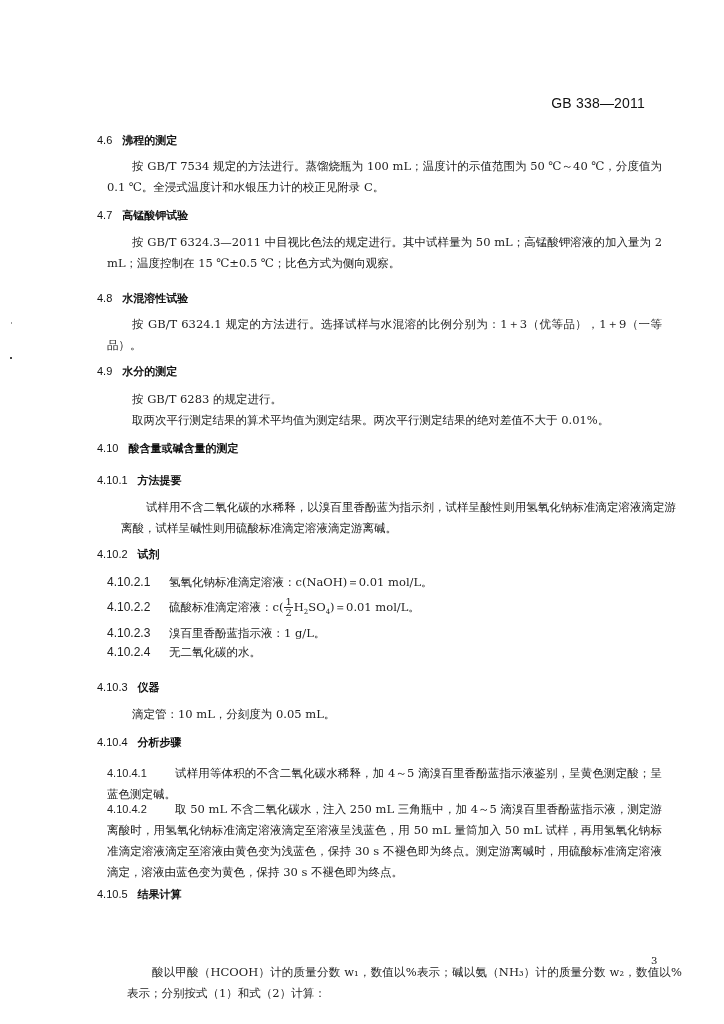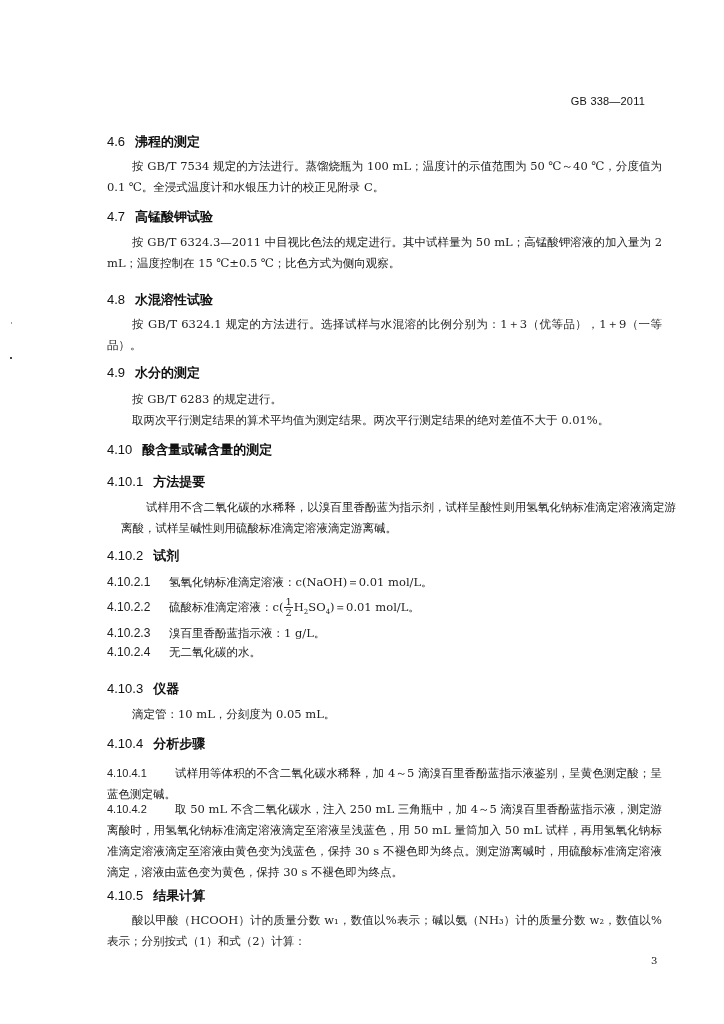--- a/index.html
+++ b/index.html
@@ -4,26 +4,26 @@
 <style>
   html, body { margin: 0; padding: 0; background: #ffffff; }
   body {
     width: 724px; height: 1024px; position: relative; overflow: hidden;
     font-family: "DejaVu Serif", "Liberation Serif", serif;
     color: #1a1a1a;
   }
   .header-code {
     position: absolute; top: 95px; right: 79px;
     font-family: "Liberation Sans", "DejaVu Sans", sans-serif;
-    font-size: 11px; letter-spacing: 0.2px; color: #111;
+    font-size: 14px; letter-spacing: 0.2px; color: #111;
   }
   .heading {
-    position: absolute; left: 107px;
+    position: absolute; left: 97px;
     font-family: "DejaVu Sans", "Liberation Sans", sans-serif;
-    font-size: 13px; font-weight: bold; color: #111; white-space: nowrap;
+    font-size: 11px; font-weight: bold; color: #111; white-space: nowrap;
   }
   .heading .num { display: inline-block; margin-right: 10px; font-weight: normal; font-family: "Liberation Sans", sans-serif; }
   .para {
     position: absolute; left: 107px; width: 555px;
     font-size: 11.5px; line-height: 21px; color: #222;
     text-align: justify;
   }
   .para.indent { text-indent: 25px; }
   .item {
     position: absolute; left: 107px; white-space: nowrap;
@@ -116,19 +116,19 @@
     <span class="num" style="display:inline-block;width:68px;font-family:'Liberation Sans',sans-serif;font-size:11px;">4.10.4.1</span><span>试样用等体积的不含二氧化碳水稀释，加 4～5 滴溴百里香酚蓝指示液鉴别，呈黄色测定酸；呈蓝色测定碱。</span>
   </div>
 
   <div class="para" style="top:799px;">
     <span class="num" style="display:inline-block;width:68px;font-family:'Liberation Sans',sans-serif;font-size:11px;">4.10.4.2</span><span>取 50 mL 不含二氧化碳水，注入 250 mL 三角瓶中，加 4～5 滴溴百里香酚蓝指示液，测定游离酸时，用氢氧化钠标准滴定溶液滴定至溶液呈浅蓝色，用 50 mL 量筒加入 50 mL 试样，再用氢氧化钠标准滴定溶液滴定至溶液由黄色变为浅蓝色，保持 30 s 不褪色即为终点。测定游离碱时，用硫酸标准滴定溶液滴定，溶液由蓝色变为黄色，保持 30 s 不褪色即为终点。</span>
   </div>
 
   <div class="heading" style="top:887px;">
     <span class="num">4.10.5</span><span>结果计算</span>
   </div>
-  <div class="para indent" style="top:910px;">酸以甲酸（HCOOH）计的质量分数 w₁，数值以%表示；碱以氨（NH₃）计的质量分数 w₂，数值以%表示；分别按式（1）和式（2）计算：</div>
+  <div class="para indent" style="top:962px;margin-left:20px;">酸以甲酸（HCOOH）计的质量分数 w₁，数值以%表示；碱以氨（NH₃）计的质量分数 w₂，数值以%表示；分别按式（1）和式（2）计算：</div>
 
   <div class="page-num">3</div>
 
   <div class="mark" style="left:11px;top:322px;width:1px;height:2px;"></div>
   <div class="mark" style="left:10px;top:357px;width:2px;height:2px;background:#444;"></div>
 </div>
 
 </body></html>

